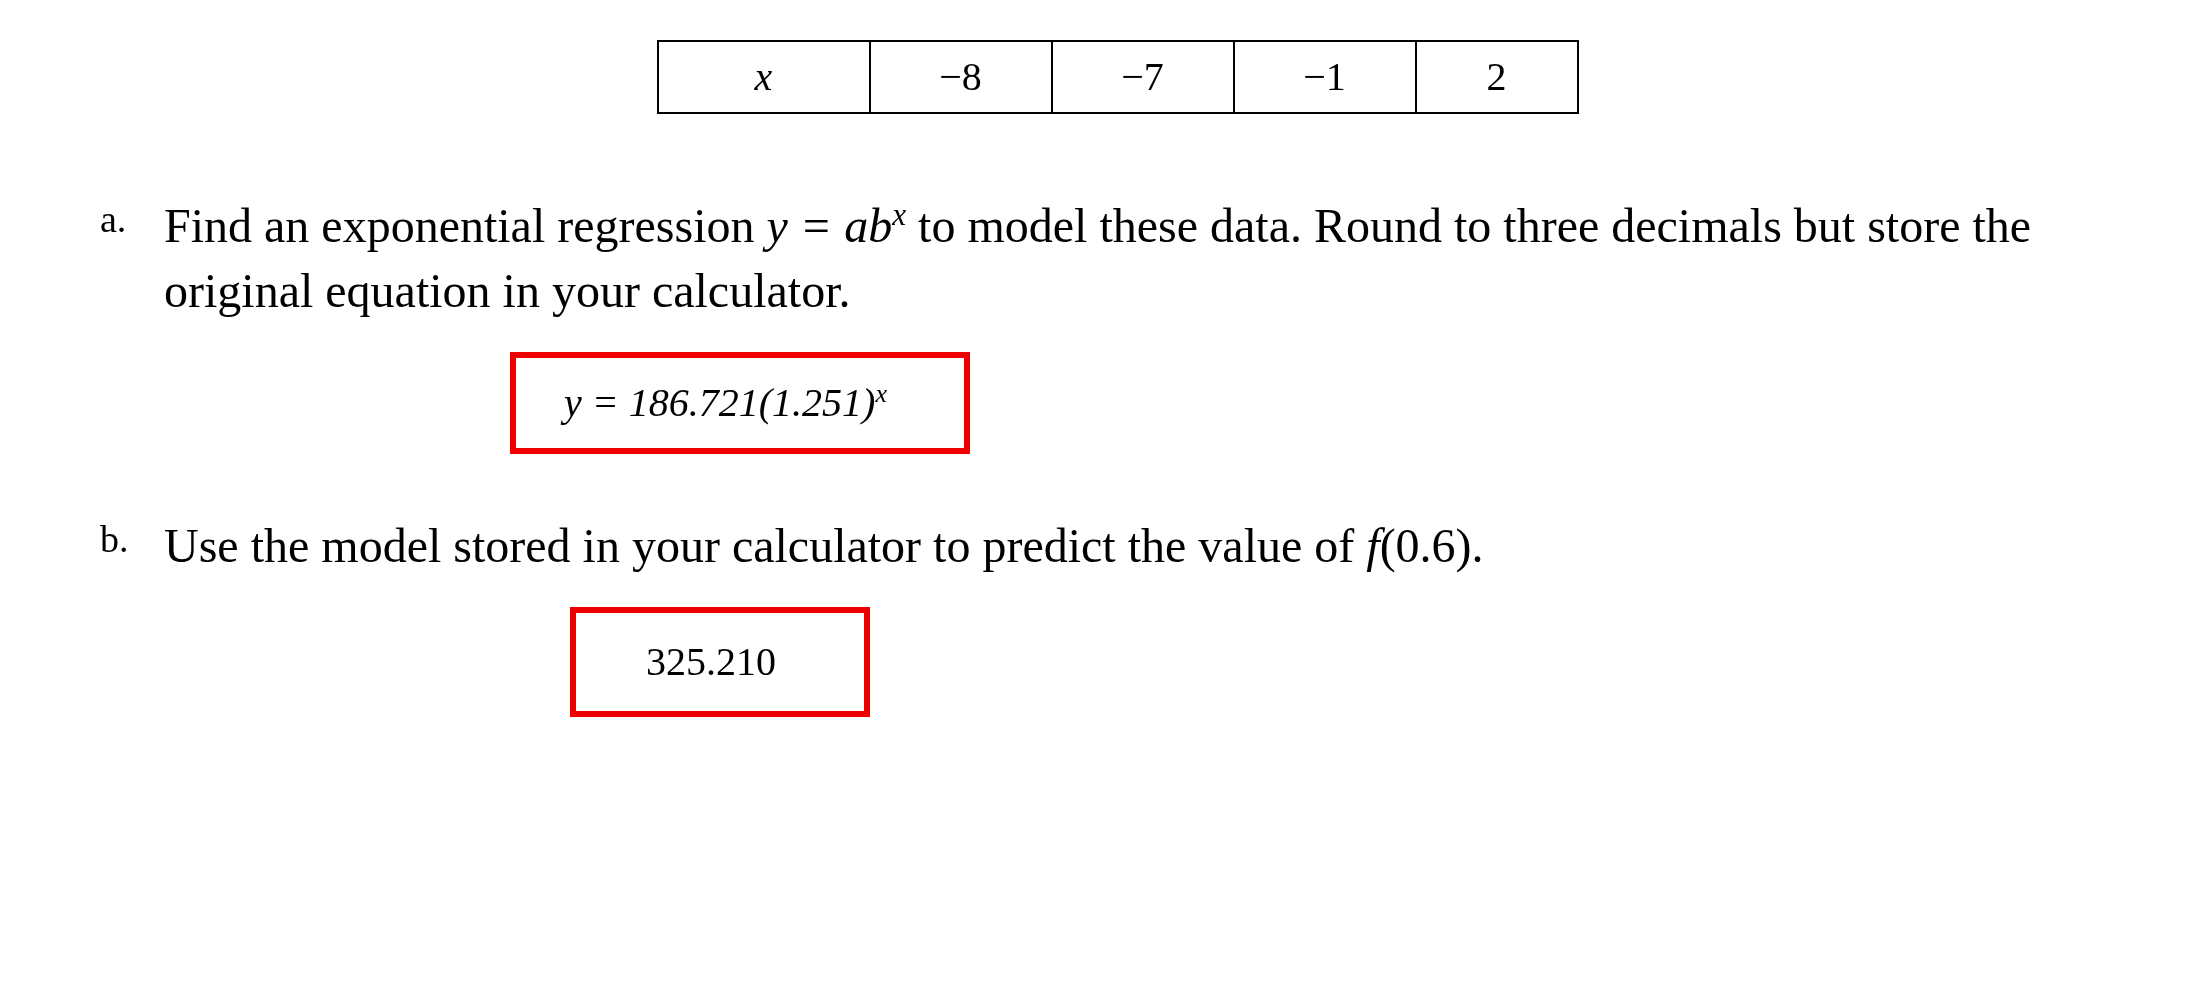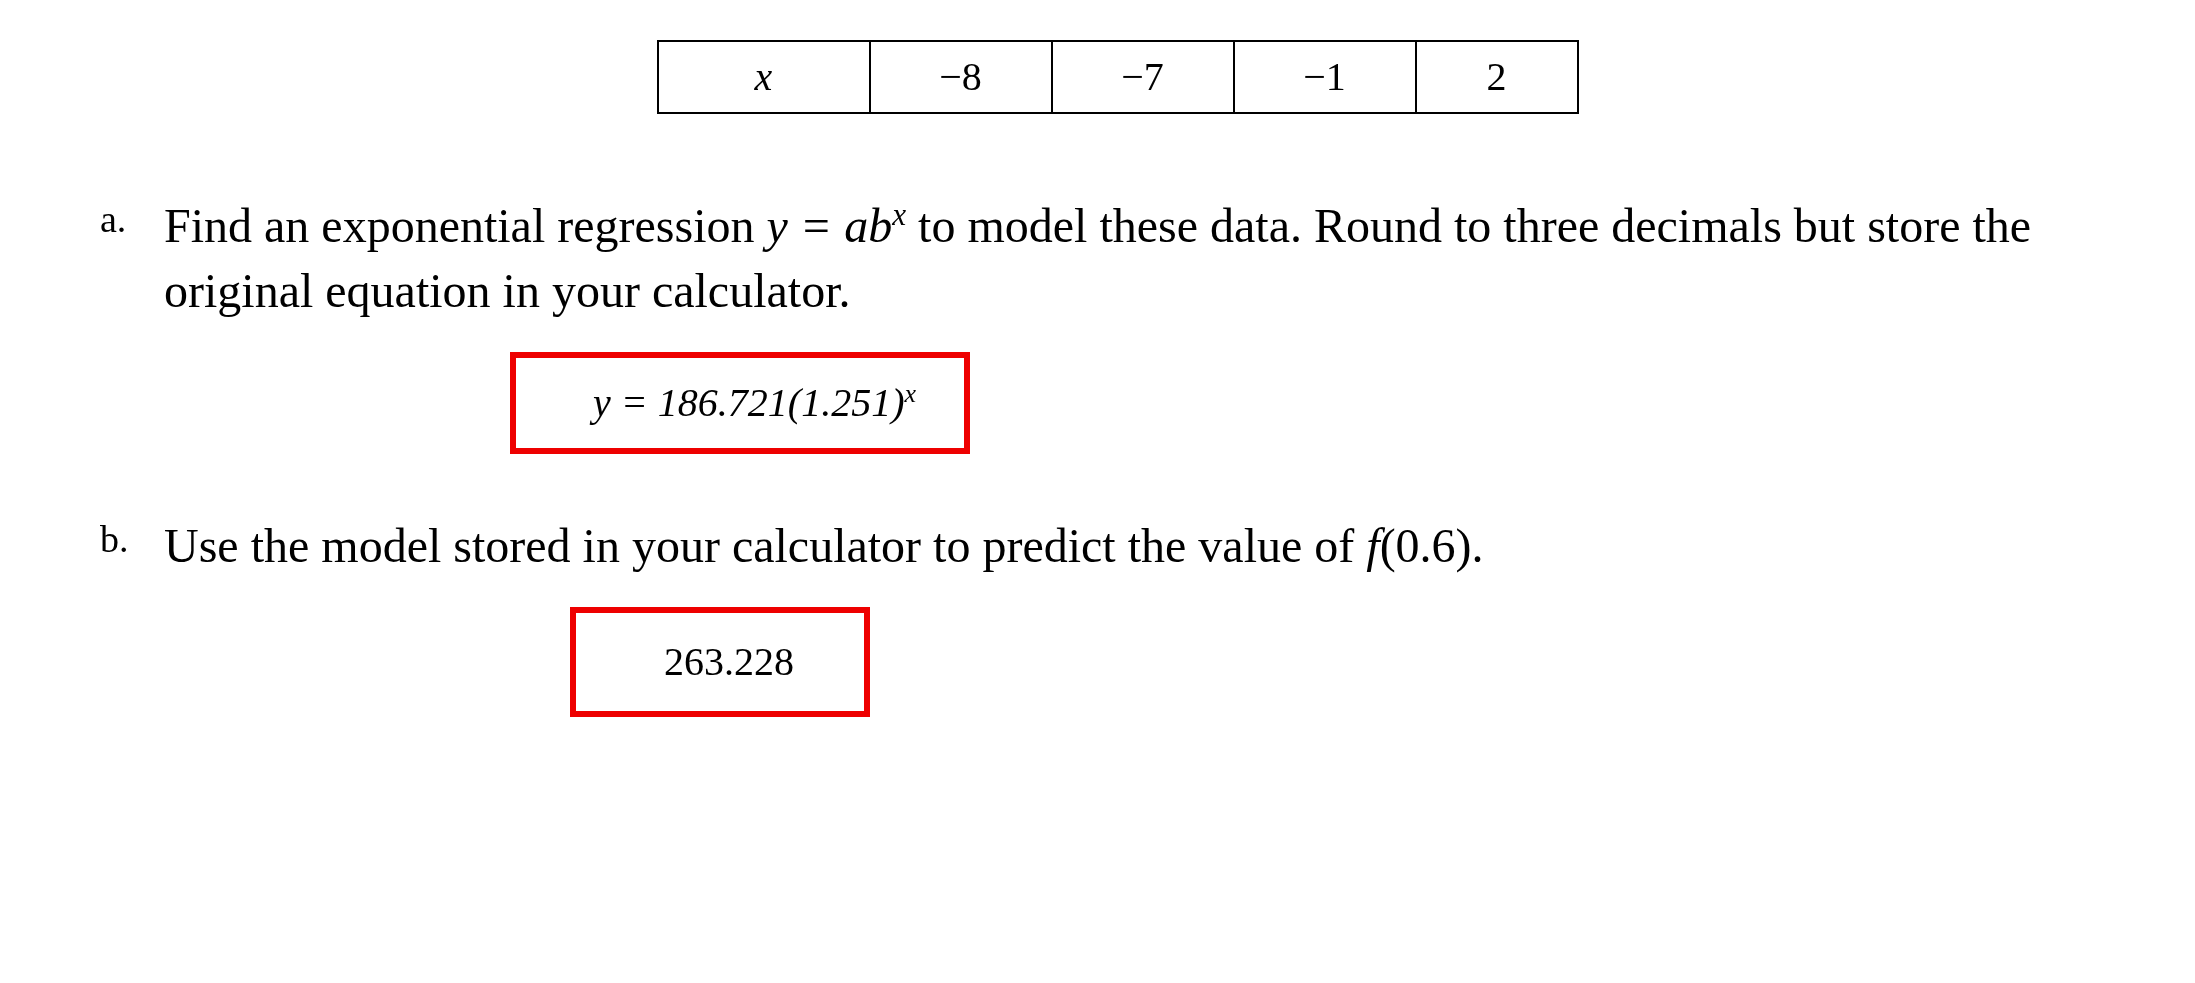--- a/index.html
+++ b/index.html
@@ -60,21 +60,21 @@
   
   .answer-row {
     text-align: left;
     margin: 24px 0 60px 0;
   }
   .answer-box {
     display: inline-block;
     border: 6px solid #ee0000;
     padding: 18px 48px;
     font-size: 40px;
-    text-align: right;
+    text-align: left;
     min-width: 220px;
     box-sizing: border-box;
   }
   .answer-box.box-a { margin-left: 410px; min-width: 460px; }
   .answer-box.box-b { margin-left: 470px; min-width: 300px; padding: 22px 70px; }
 
 </style>
 </head>
 <body>
 
@@ -109,17 +109,17 @@
 
   <div class="q">
     <div class="marker">b.</div>
     <div class="qtext">
       <span>Use the model stored in your calculator to predict the value of </span><span class="fn">f</span><span>(0.6).</span>
     </div>
   </div>
 
   <div class="answer-row">
     <div class="answer-box box-b">
-      <span>263.228</span>
+      <span>325.210</span>
     </div>
   </div>
 
 </div>
 
 </body></html>

